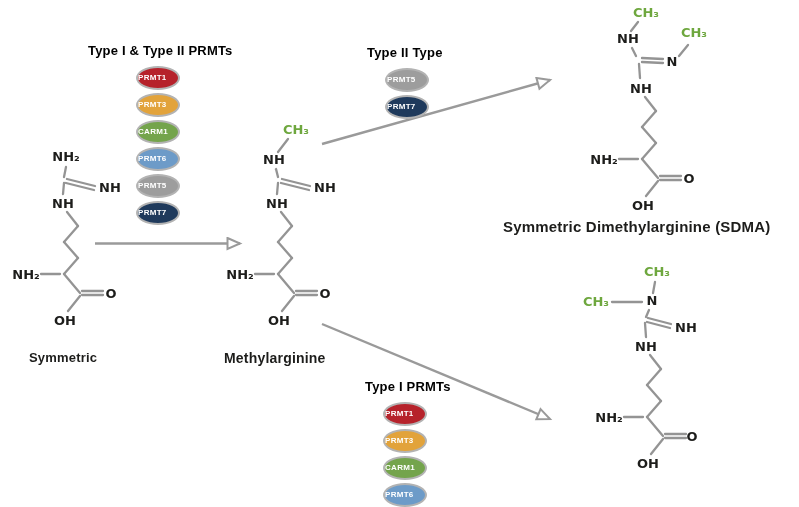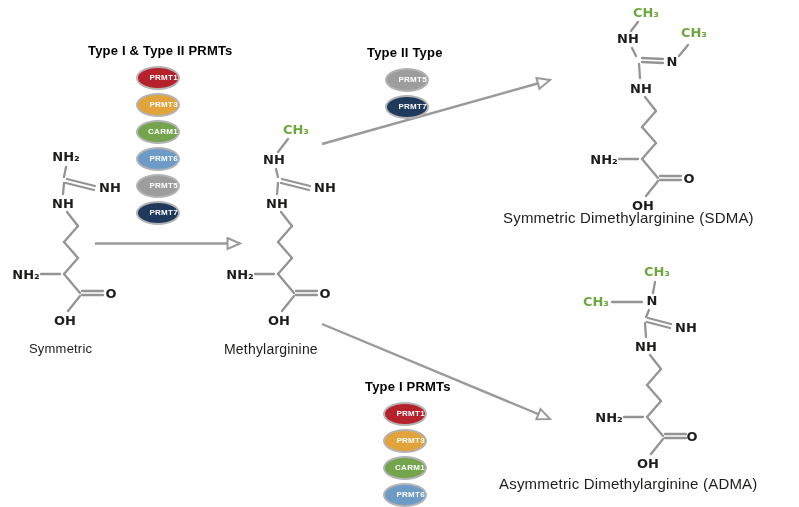--- a/index.html
+++ b/index.html
@@ -9,29 +9,29 @@
   }
   svg{position:absolute;overflow:visible;}
   .mol text{
     font-family:"DejaVu Sans","Liberation Sans",sans-serif;
     font-weight:bold;font-size:13px;fill:#1d1d1b;
   }
   .mol text.methyl{fill:#6ea73e;}
   .mol line{stroke:#949494;stroke-width:2.3;stroke-linecap:round;}
   .arrows line{stroke:#9a9a9a;stroke-width:2.4;}
   .mol-label{
-    position:absolute;color:#1d1d1b;font-weight:normal;font-size:13px;letter-spacing:.2px;
+    position:absolute;color:#1d1d1b;font-weight:bold;font-size:13px;letter-spacing:.2px;margin-top:9px;
   }
   .mol-label.big{font-size:15px;}
   .enzyme-group{position:absolute;display:flex;flex-direction:column;}
   .enzyme-title{font-weight:bold;font-size:13px;color:#000000;white-space:nowrap;letter-spacing:.2px;}
   .badges{display:flex;flex-direction:column;align-items:center;gap:3px;margin-top:8px;}
   .badge{
     width:44px;height:24px;border-radius:50%;border:2px solid #b3b3b3;
-    display:flex;align-items:center;justify-content:flex-end;box-sizing:border-box;
+    display:flex;align-items:center;justify-content:flex-start;box-sizing:border-box;
   }
   .badge span{
     color:#ffffff;font-size:8px;font-weight:bold;letter-spacing:.3px;line-height:1;
   }
 </style>
 </head>
 <body>
 
 <div id="canvas">
 
@@ -148,21 +148,20 @@
     <text x="105" y="70" text-anchor="start">NH</text>
     <text x="76" y="89" text-anchor="middle">NH</text>
     <text x="39" y="160" text-anchor="middle">NH₂</text>
     <text x="122" y="179" text-anchor="middle">O</text>
     <text x="78" y="206" text-anchor="middle">OH</text>
   </svg>
 
   <div class="mol-label" style="left:29px;top:341px">Symmetric</div>
   <div class="mol-label" style="left:224px;top:341px;font-size:14px">Methylarginine</div>
   <div class="mol-label big" style="left:503px;top:209px">Symmetric Dimethylarginine (SDMA)</div>
-  <div class="mol-label big" style="left:499px;top:475px">Asymmetric Dimethylarginine  (ADMA)</div>
 
   <div class="enzyme-group" style="left:88px;top:43px;width:140px">
     <div class="enzyme-title">Type I &amp; Type II PRMTs</div>
     <div class="badges">
       <div class="badge" style="background: rgb(182, 34, 43);">
           <span>PRMT1</span>
         </div>
       <div class="badge" style="background: rgb(226, 163, 59);">
           <span>PRMT3</span>
         </div>

